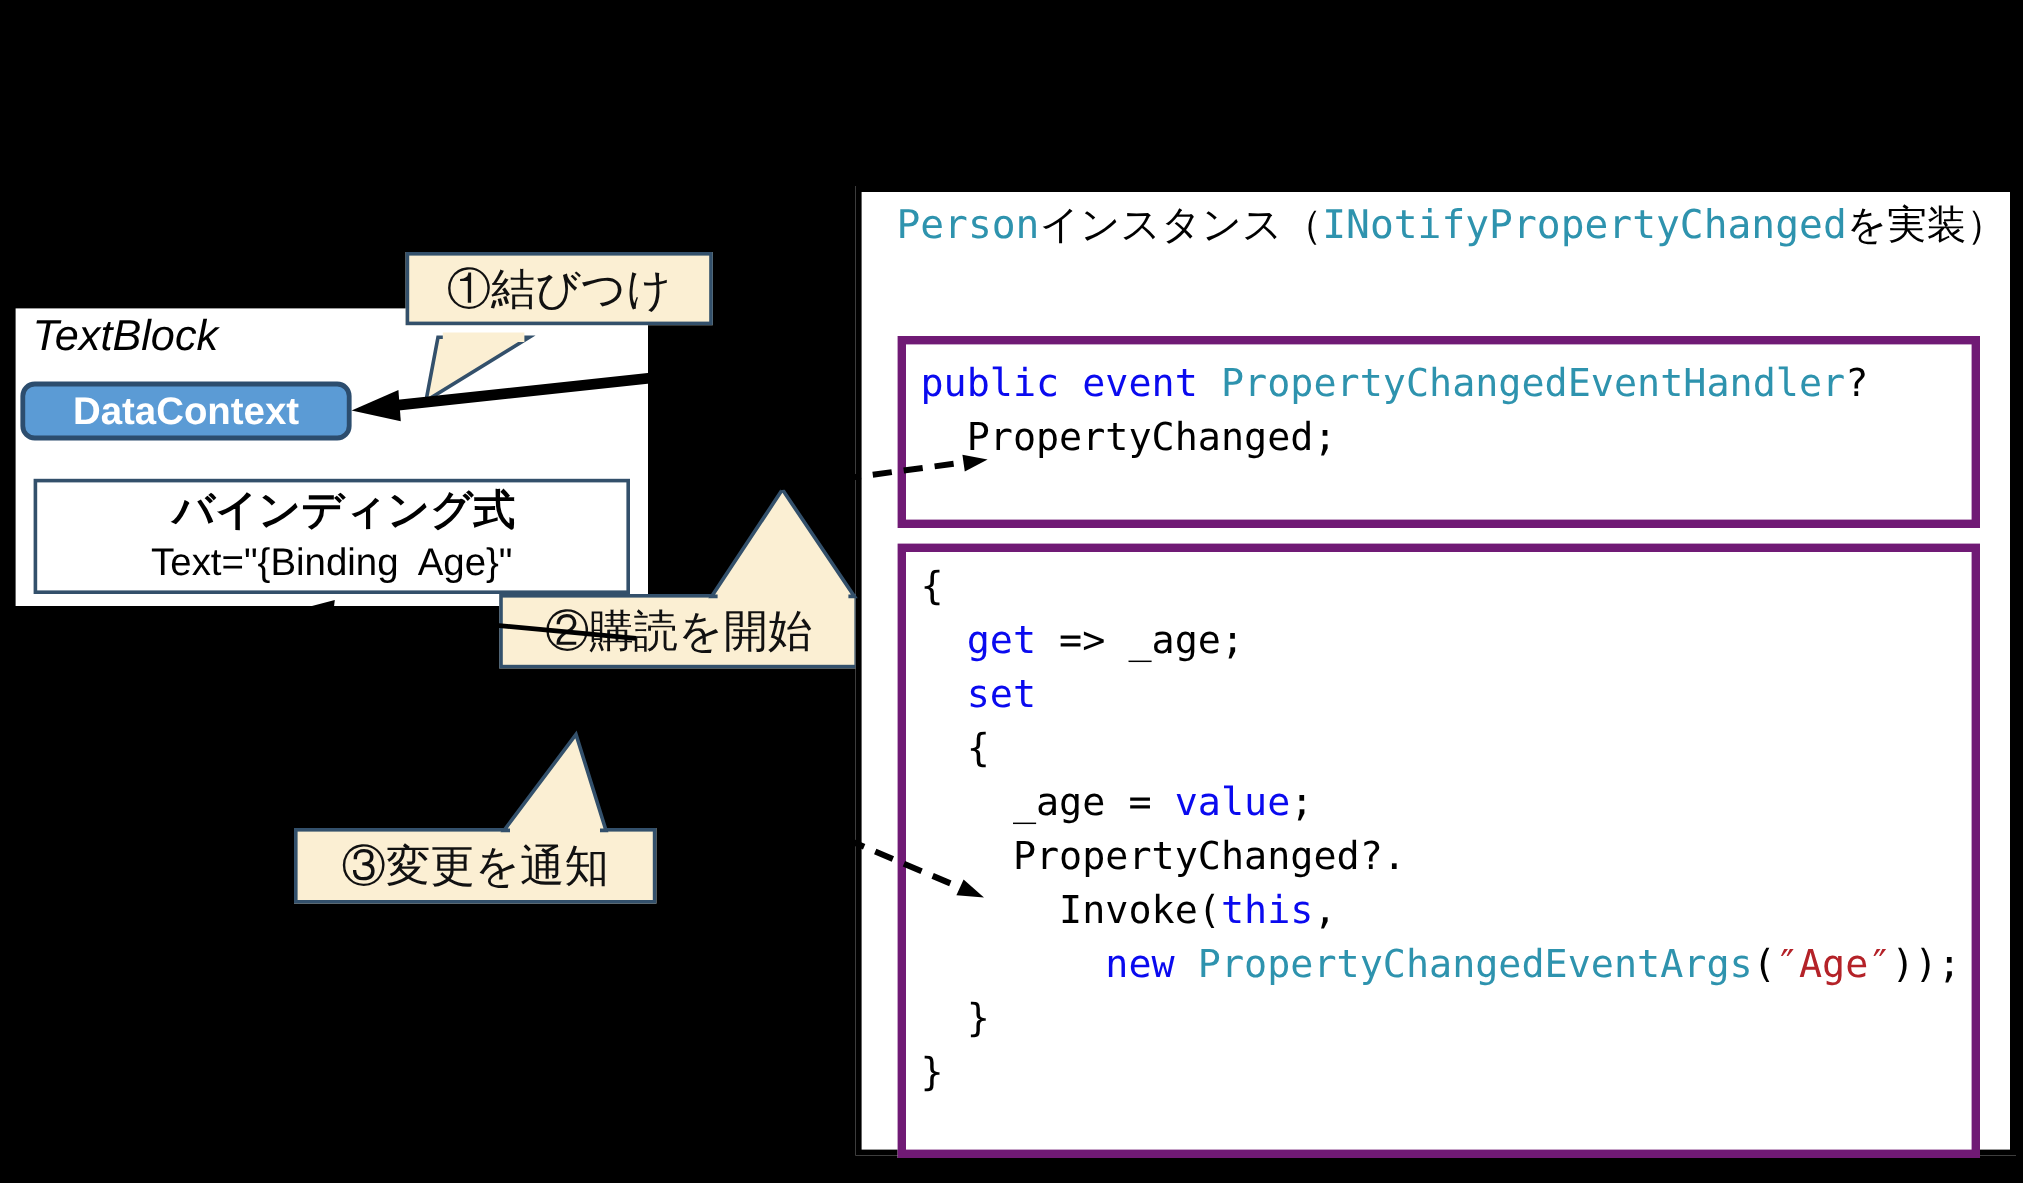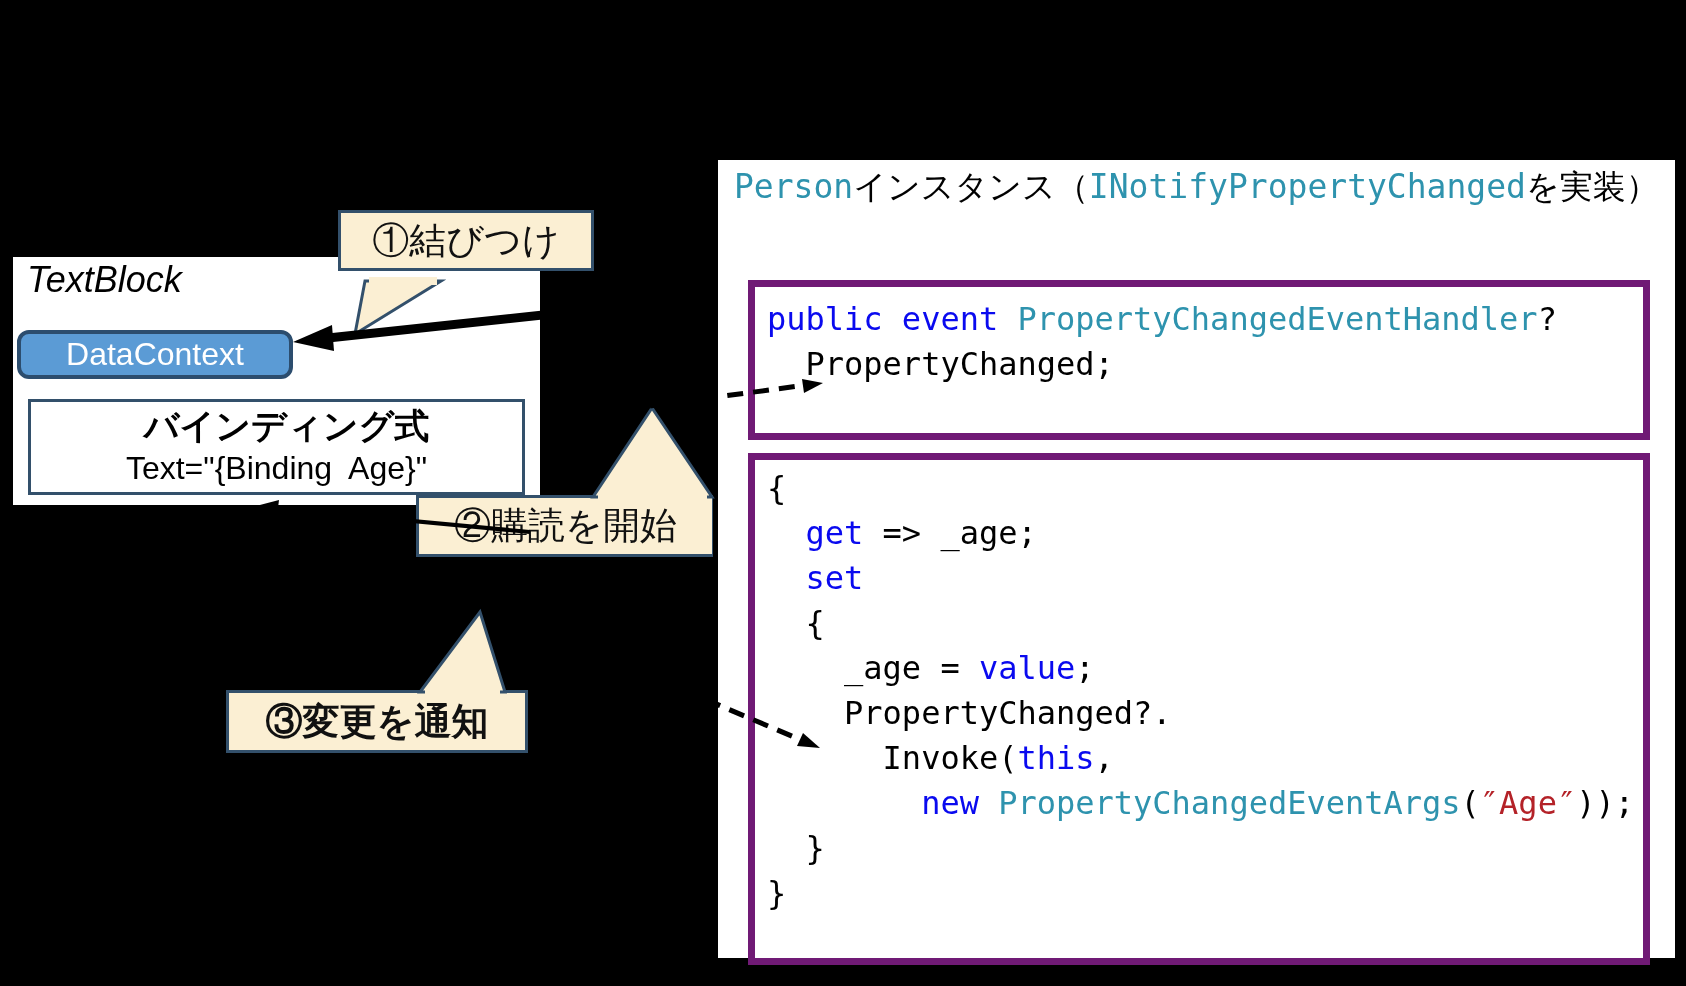--- a/index.html
+++ b/index.html
@@ -4,36 +4,36 @@
 <style>
   html,body{margin:0;padding:0;background:#000;}
   #canvas{position:relative;width:1686px;height:986px;background:#000;overflow:hidden;
           font-family:"Liberation Sans",sans-serif;}
   
   .textblock-panel{position:absolute;left:13px;top:257px;width:527px;height:248px;background:#ffffff;}
   .textblock-label{position:absolute;left:14px;top:2px;font-size:36px;color:#000;font-style:italic;}
   .datacontext-btn{position:absolute;left:4px;top:61px;width:276px;height:49px;box-sizing:border-box;
       background:var(--btn-blue);border:4px solid var(--btn-border);border-radius:12px;
       display:flex;align-items:center;justify-content:center;
-      color:#fff;font-weight:normal;font-size:32px;margin-top:12px;}
+      color:#fff;font-weight:bold;font-size:32px;}
   .binding-box{position:absolute;left:15px;top:142px;width:497px;height:96px;box-sizing:border-box;
       background:#fff;border:3px solid var(--line-dark);text-align:center;}
   .binding-title{font-size:35px;font-weight:bold;color:#000;margin-top:2px;line-height:44px;margin-left:20px;}
   .binding-code{font-size:32px;color:#000;line-height:40px;white-space:pre;}
   
   .callout{position:absolute;box-sizing:border-box;background:var(--cream);
       border:3px solid var(--line-dark);display:flex;align-items:center;justify-content:center;
       font-size:37px;color:#111;}
   .callout-1{left:322px;top:210px;width:256px;height:61px;margin-left:16px;}
   .callout-2{left:416px;top:495px;width:299px;height:62px;}
-  .callout-3{left:226px;top:690px;width:302px;height:63px;font-weight:bold;}
+  .callout-3{left:245px;top:690px;width:302px;height:63px;}
   
   .person-box{position:absolute;left:713px;top:155px;width:967px;height:808px;box-sizing:border-box;
       background:#fff;border:5px solid #000;}
-  .person-title{position:absolute;left:16px;top:6px;font-family:"DejaVu Sans Mono",monospace;
+  .person-title{position:absolute;left:29px;top:6px;font-family:"DejaVu Sans Mono",monospace;
       font-size:33px;white-space:pre;color:#000;}
   .code-box{position:absolute;left:30px;width:902px;box-sizing:border-box;background:#fff;
       border:7px solid #701a75;}
   .code-box-event{top:120px;height:160px;padding:10px 0 0 12px;}
   .code-box-prop{top:293px;height:512px;padding:6px 0 0 12px;}
   .code-line{height:45px;line-height:45px;font-size:32px;white-space:pre;
       font-family:"DejaVu Sans Mono",monospace;color:#000;}
   .seg-plain{color:#000;}
   .seg-kw{color:var(--kw);}
   .seg-type{color:var(--type);}

